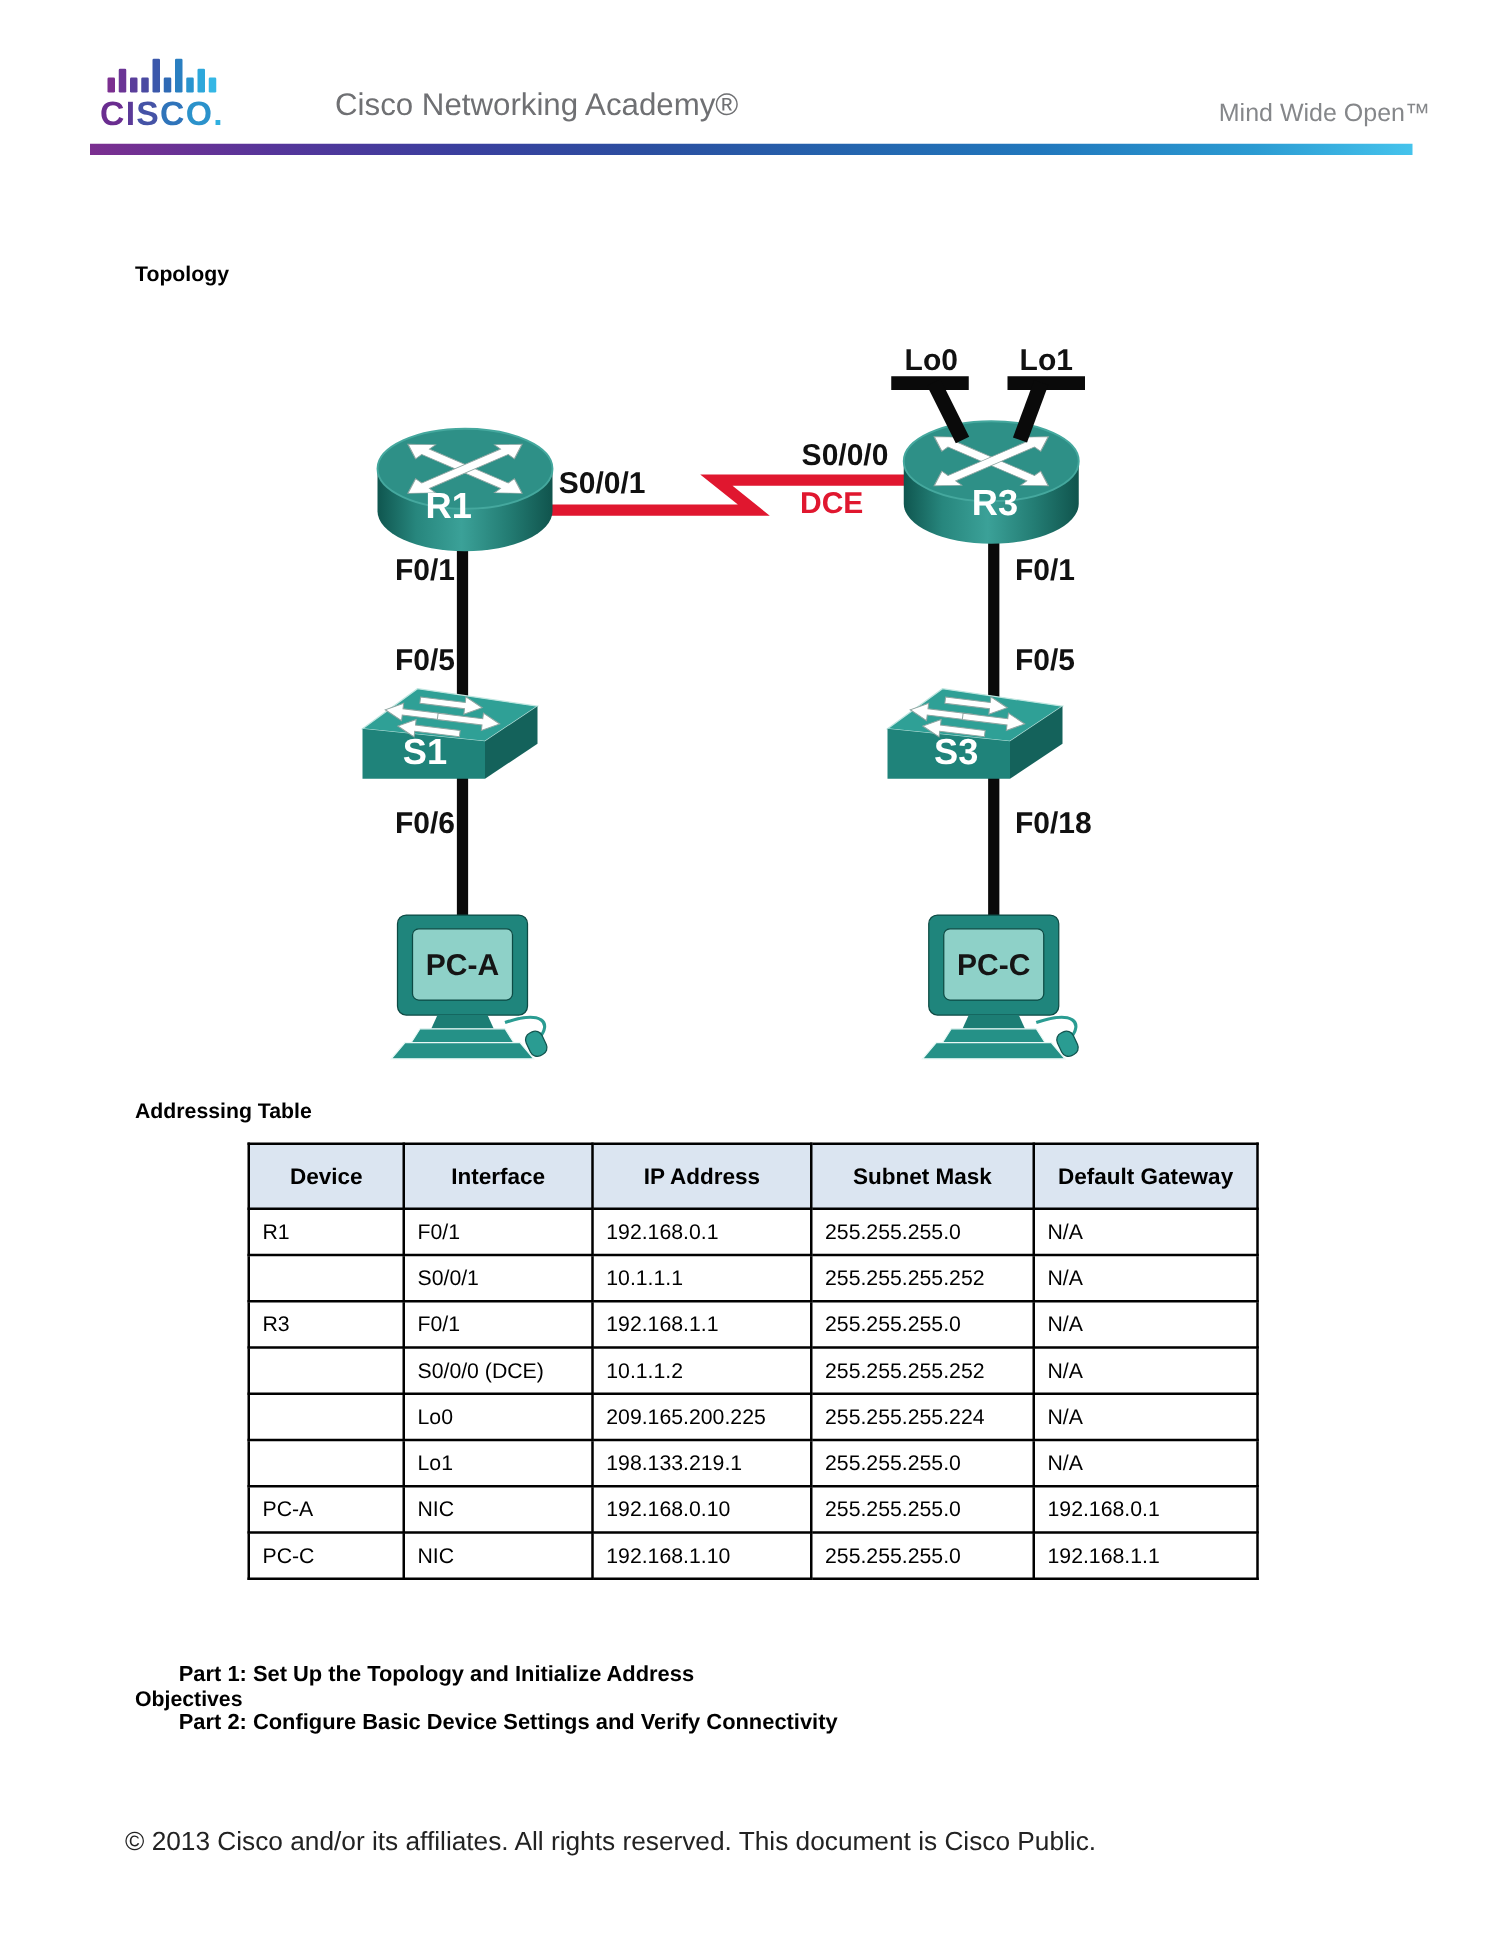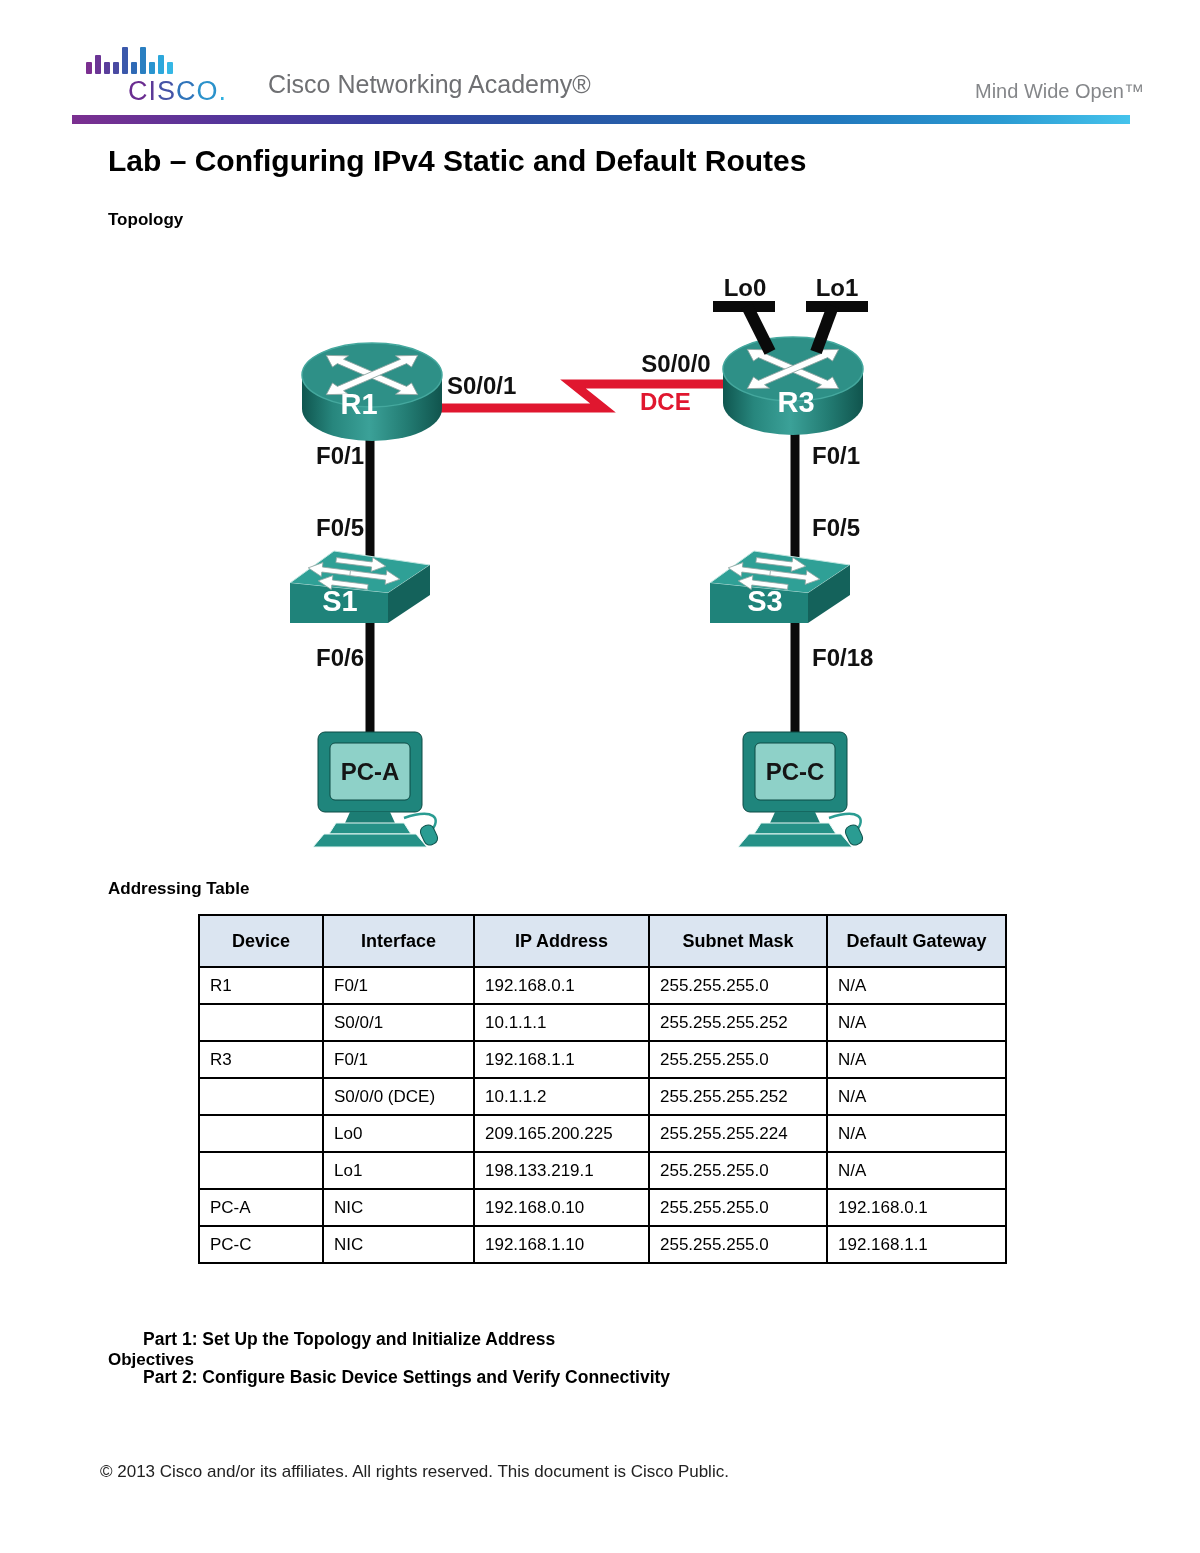--- a/index.html
+++ b/index.html
@@ -13,37 +13,37 @@
   .logo-bars span:nth-child(1){height:12px;background:#7b2f90;}
   .logo-bars span:nth-child(2){height:19px;background:#6b3595;}
   .logo-bars span:nth-child(3){height:12px;background:#5a3e9b;}
   .logo-bars span:nth-child(4){height:12px;background:#4a4aa2;}
   .logo-bars span:nth-child(5){height:27px;background:#3b58ab;}
   .logo-bars span:nth-child(6){height:12px;background:#2f6ab5;}
   .logo-bars span:nth-child(7){height:27px;background:#2a7fc1;}
   .logo-bars span:nth-child(8){height:12px;background:#2994cf;}
   .logo-bars span:nth-child(9){height:19px;background:#2da7db;}
   .logo-bars span:nth-child(10){height:12px;background:#35b7e5;}
-  .logo-word { position:absolute; left:80px; top:76px; font-size:27px; font-weight:normal; letter-spacing:1px;margin-left:48px; }
+  .logo-word { position:absolute; left:80px; top:76px; font-size:27px; font-weight:bold; letter-spacing:1px; }
   .logo-word .l1{color:#6a2d90;} .logo-word .l2{color:#5b3a98;} .logo-word .l3{color:#4553a6;}
   .logo-word .l4{color:#2f74ba;} .logo-word .l5{color:#2b92cb;} .logo-word .l6{color:#2fb0e0;}
   .brand { position:absolute; left:268px; top:70px; font-size:25px; color:#6f7073; }
   .tagline { position:absolute; left:975px; top:80px; font-size:20px; color:#85878a; }
   .grad-bar { position:absolute; left:72px; top:115px; width:1058px; height:9px;
     background:linear-gradient(90deg,#7b2f90 0%,#55359a 14%,#3a3f9e 28%,#2b4ea0 42%,#2465ae 58%,#2178bd 72%,#2b9bd2 88%,#45c3ec 100%); }
   
   .doc-title { position:absolute; left:108px; top:144px; font-size:30px; font-weight:bold; }
   .h2 { position:absolute; left:108px; font-size:17px; font-weight:bold; }
   .h2.topology { top:210px; }
   .h2.addressing { top:879px; }
   .h2.objectives { top:1314px;margin-top:36px; }
   .part-line { position:absolute; left:143px; font-size:17.5px; font-weight:bold; }
   .part-line.p1 { top:1329px; }
   .part-line.p2 { top:1367px; }
-  .footer-line { position:absolute; left:100px; top:1462px; font-size:17px; color:#222; }
+  .footer-line { position:absolute; left:100px; top:1462px; font-size:21px; color:#222; }
   
   .topo { position:absolute; left:0; top:260px; width:1200px; height:620px; }
   .topo text { font-family:"Liberation Sans", sans-serif; font-weight:bold; fill:#111; }
   .topo .iflabel { font-size:24px; }
   .topo .devlabel { fill:#ffffff; font-size:29px; }
   .topo .pclabel  { fill:#151515; font-size:24px; }
   .topo .dce { fill:#e0172f; }
   
   .addr-table { position:absolute; left:198px; top:914px; width:807px; border-collapse:collapse; table-layout:fixed; }
   .addr-table th, .addr-table td { border:2px solid #000; box-sizing:border-box; }
@@ -67,21 +67,20 @@
         <span></span>
         <span></span>
         <span></span>
     </div>
     <div class="logo-word"><span class="l1">C</span><span class="l2">I</span><span class="l3">S</span><span class="l4">C</span><span class="l5">O</span><span class="l6">.</span></div>
     <div class="brand">Cisco Networking Academy®</div>
     <div class="tagline">Mind Wide Open™</div>
     <div class="grad-bar"></div>
   </div>
 
-  <div class="doc-title">Lab – Configuring IPv4 Static and Default Routes</div>
   <div class="h2 topology">Topology</div>
 
   <svg class="topo" viewBox="0 260 1200 620" xmlns="http://www.w3.org/2000/svg">
     <defs>
       <linearGradient id="rbody" x1="0%" y1="0%" x2="100%" y2="0%">
         <stop offset="0%" stop-color="#0f564f"></stop>
         <stop offset="22%" stop-color="#27867d"></stop>
         <stop offset="48%" stop-color="#3ba198"></stop>
         <stop offset="75%" stop-color="#237c73"></stop>
         <stop offset="100%" stop-color="#10544d"></stop>

